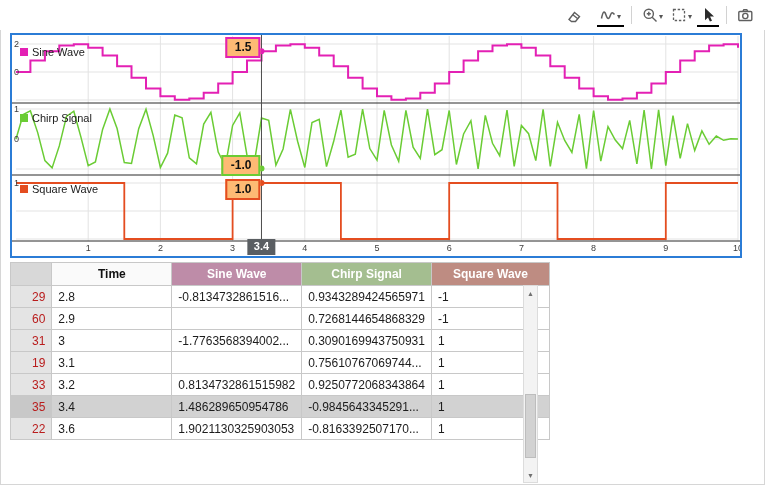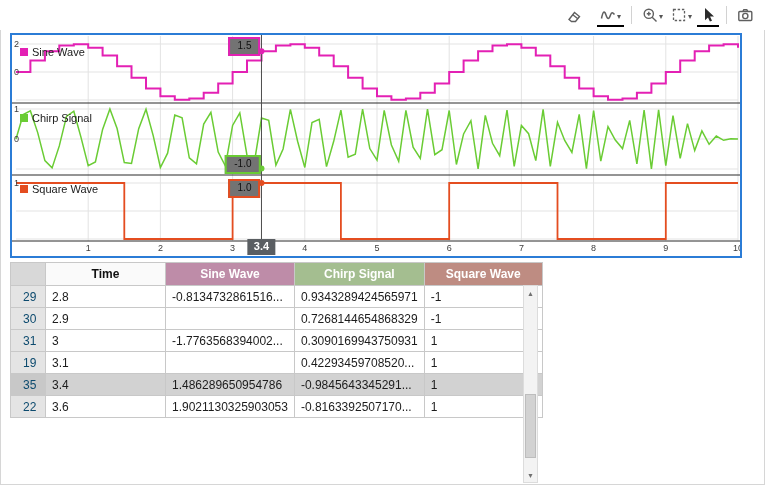--- a/index.html
+++ b/index.html
@@ -24,41 +24,41 @@
   .tsep{width:1px;height:18px;background:#d2d2d2;margin:0 5px}
   .mr{margin-right:10px}
   
   .scope{
     position:absolute;top:33px;left:10px;width:728px;height:221px;
     border:2px solid #2b7cd6;background:#fff;
   }
   #scope-svg{position:absolute;left:0;top:0}
   .cursor-box{
     position:absolute;transform:translateX(-100%);
-    background:#737373;border:2px solid #888;color:#111;
-    font-size:10px;font-weight:400;line-height:1.25;padding:1px 7px;white-space:nowrap;
+    background:#fdba74;border:2px solid #888;color:#111;
+    font-size:12px;font-weight:700;line-height:1.25;padding:1px 7px;white-space:nowrap;
   }
   .time-badge{
     position:absolute;transform:translateX(-50%);
     background:#5a5e62;color:#fff;font-size:11px;font-weight:600;
     line-height:1.25;padding:1px 6px;white-space:nowrap;
   }
   
   .dtable{
     position:absolute;top:262px;left:10px;border-collapse:collapse;table-layout:fixed;
     font-size:12px;color:#1c1c1c;
   }
   .dtable th,.dtable td{
     border:1px solid #c8c8c8;height:22px;padding:0 6px;
     overflow:hidden;white-space:nowrap;box-sizing:border-box;
   }
   .dtable th{height:23px;font-weight:700;text-align:center}
   .h-colored{color:#fff}
   .h-time{color:#111}
-  td.idx{background:#e4e4e4;color:#0c4a6e;padding-left:12px}
+  td.idx{background:#e4e4e4;color:#b91c1c;padding-left:21px}
   tr.selected td{background:#d2d2d2}
   tr.selected td.idx{background:#c8c8c8}
   
   .vscroll{
     position:absolute;left:523px;top:285px;width:15px;height:198px;
     background:#f3f3f3;border:1px solid #dcdcdc;box-sizing:border-box;
   }
   .sb-btn{
     position:absolute;left:0;width:13px;height:14px;display:flex;
     align-items:center;justify-content:center;background:#f3f3f3;cursor:pointer;
@@ -203,38 +203,45 @@
   </thead>
   <tbody id="tbody">
       <tr>
         <td class="idx">29</td>
         <td>2.8</td>
         <td>-0.8134732861516...</td>
         <td>0.9343289424565971</td>
         <td>-1</td>
       </tr>
       <tr>
-        <td class="idx">30</td>
+        <td class="idx">60</td>
         <td>2.9</td>
         <td></td>
         <td>0.7268144654868329</td>
         <td>-1</td>
       </tr>
       <tr>
         <td class="idx">31</td>
         <td>3</td>
         <td>-1.7763568394002...</td>
         <td>0.3090169943750931</td>
         <td>1</td>
       </tr>
       <tr>
         <td class="idx">19</td>
         <td>3.1</td>
         <td></td>
-        <td>0.42293459708520...</td>
+        <td>0.75610767069744...</td>
+        <td>1</td>
+      </tr>
+      <tr>
+        <td class="idx">33</td>
+        <td>3.2</td>
+        <td>0.8134732861515982</td>
+        <td>0.9250772068343864</td>
         <td>1</td>
       </tr>
       <tr class="selected">
         <td class="idx">35</td>
         <td>3.4</td>
         <td>1.486289650954786</td>
         <td>-0.9845643345291...</td>
         <td>1</td>
       </tr>
       <tr>

